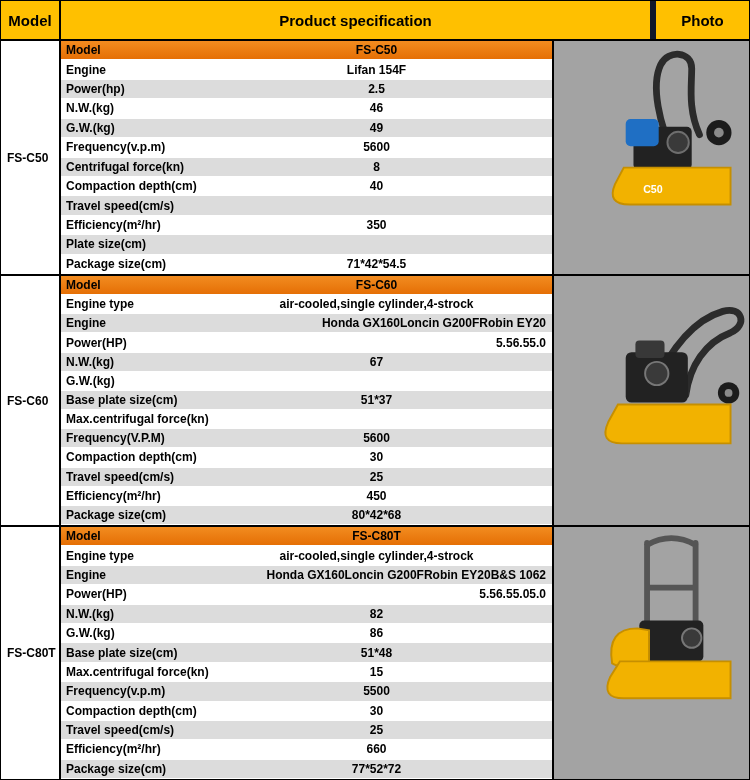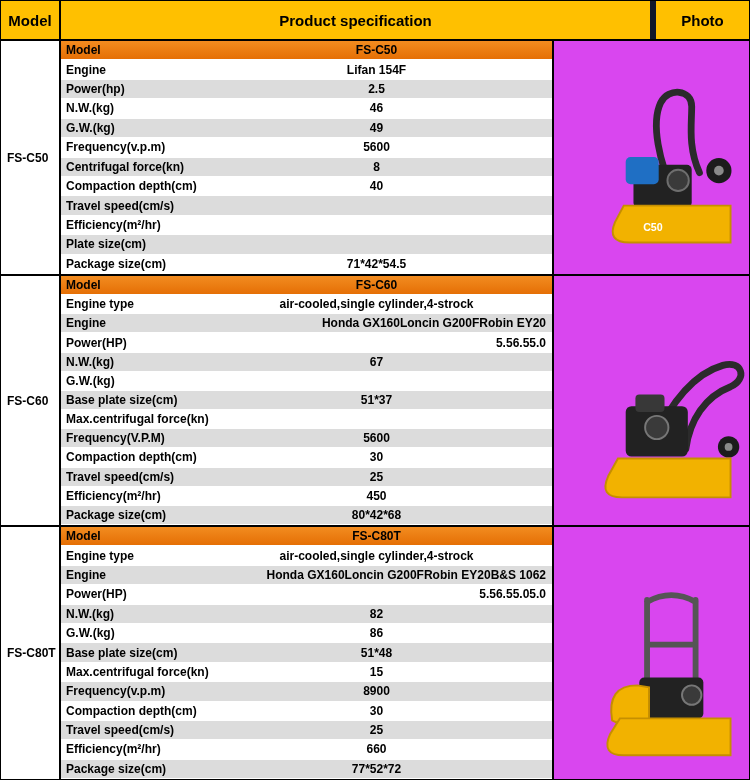--- a/index.html
+++ b/index.html
@@ -13,21 +13,21 @@
   .hdr-spec  { width:595px; border-right:6px solid #0f172a; }
   .hdr-photo { flex:1; }
 
   
   .section { display:flex; border-bottom:2px solid #000; }
   .section:last-child { border-bottom:none; flex:1; }
   .sec-1 { height:235px; }
   .sec-2 { height:251px; }
   .model-cell { width:60px; border-right:2px solid #000; display:flex; align-items:center; padding-left:6px; font-size:12px; font-weight:bold; color:#000; background:#fff; }
   .spec-table { width:493px; border-right:2px solid #000; display:flex; flex-direction:column; background:#fff; }
-  .photo-cell { flex:1; display:flex; align-items:flex-end; justify-content:center; background:#d946ef;padding-left:28px; }
+  .photo-cell { flex:1; display:flex; align-items:flex-start; justify-content:center; background:#a3a3a3;padding-left:28px; }
 
   
   .spec-row { flex:1; display:flex; align-items:stretch; border-bottom:1px solid #fff; background:#fff; }
   .spec-row.gray { background:#DCDCDC; }
   .spec-row.orange { background:linear-gradient(#F28C20,#E56F05); }
   .row-label { width:140px; padding-left:5px; display:flex; align-items:center; font-size:12px; font-weight:bold; color:#000; white-space:nowrap; }
   .row-value { flex:1; display:flex; align-items:center; justify-content:center; font-size:12px; font-weight:bold; color:#000; }
   .row-value.multi { justify-content:flex-end; padding:0 6px; }
   .row-value.multi span { white-space:nowrap; }
 
@@ -77,20 +77,21 @@
         </div>
       <div class="spec-row">
           <div class="row-label">Compaction depth(cm)</div>
           <div class="row-value">40</div>
         </div>
       <div class="spec-row gray">
           <div class="row-label">Travel speed(cm/s)</div>
         </div>
       <div class="spec-row">
           <div class="row-label">Efficiency(m²/hr)</div>
+          <div class="row-value">350</div>
         </div>
       <div class="spec-row gray">
           <div class="row-label">Plate size(cm)</div>
         </div>
       <div class="spec-row">
           <div class="row-label">Package size(cm)</div>
           <div class="row-value">71*42*54.5</div>
         </div>
     </div>
     <div class="photo-cell">
@@ -222,21 +223,21 @@
       <div class="spec-row gray">
           <div class="row-label">Base plate size(cm)</div>
           <div class="row-value">51*48</div>
         </div>
       <div class="spec-row">
           <div class="row-label">Max.centrifugal force(kn)</div>
           <div class="row-value">15</div>
         </div>
       <div class="spec-row gray">
           <div class="row-label">Frequency(v.p.m)</div>
-          <div class="row-value">8900</div>
+          <div class="row-value">5500</div>
         </div>
       <div class="spec-row">
           <div class="row-label">Compaction depth(cm)</div>
           <div class="row-value">30</div>
         </div>
       <div class="spec-row gray">
           <div class="row-label">Travel speed(cm/s)</div>
           <div class="row-value">25</div>
         </div>
       <div class="spec-row">

